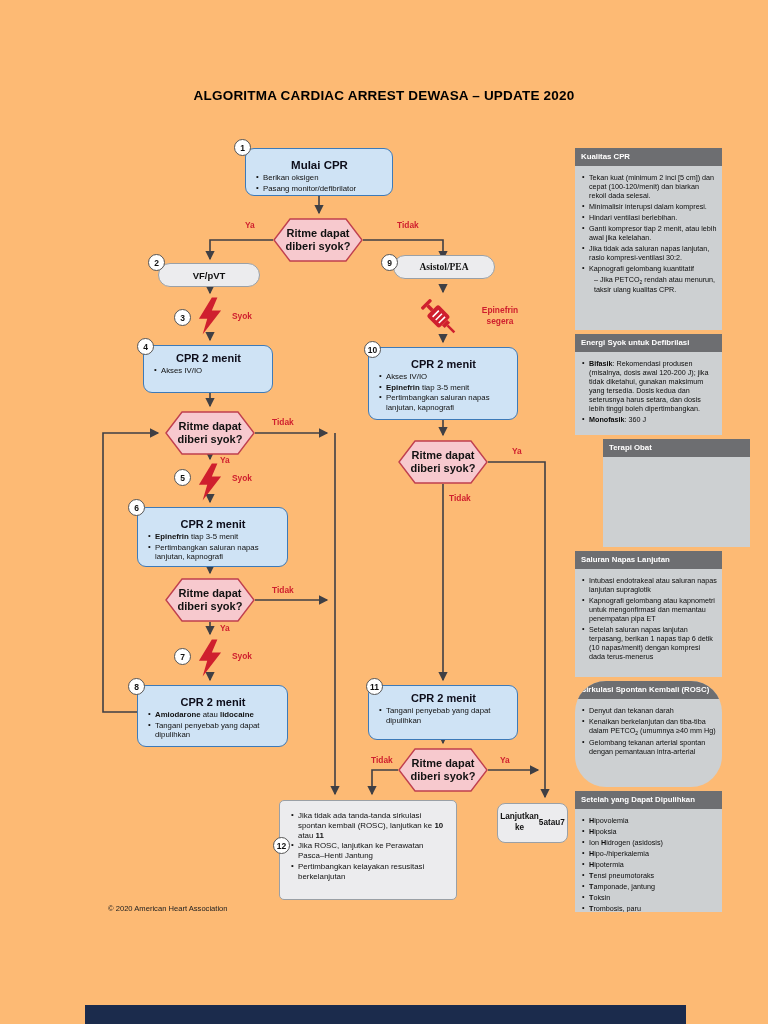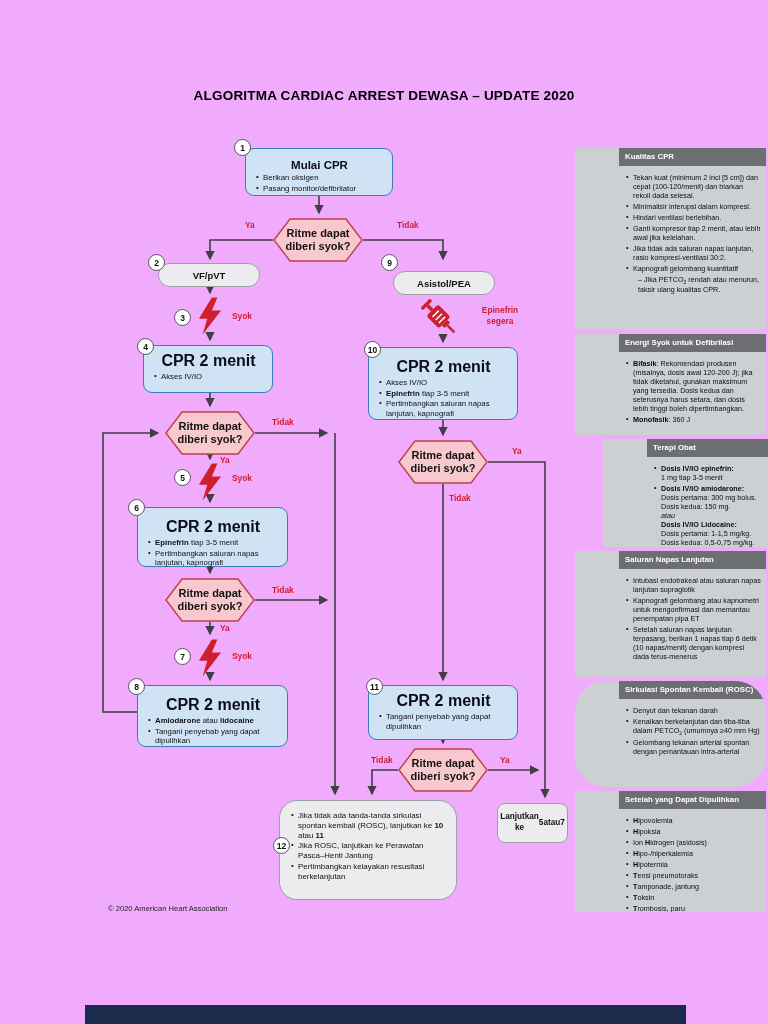--- a/index.html
+++ b/index.html
@@ -1,48 +1,48 @@
 <!DOCTYPE html>
 <html><head>
 <meta charset="utf-8">
 <style>
   html,body{margin:0;padding:0;background:#fff;}
-  .page{position:relative;width:768px;height:1024px;background:#f0abfc;overflow:hidden;
+  .page{position:relative;width:768px;height:1024px;background:#fdba74;overflow:hidden;
         font-family:"Liberation Sans",sans-serif;color:#111;}
   .abs{position:absolute;}
   .title{position:absolute;top:88px;left:0;width:768px;text-align:center;
          font-size:13.5px;font-weight:bold;letter-spacing:.2px;color:#000;}
   .connectors{position:absolute;left:0;top:0;z-index:1;}
   .footerbar{position:absolute;left:85px;top:1005px;width:601px;height:19px;background:#1b2b4c;z-index:0;}
 
   
   .bluebox{position:absolute;z-index:2;background:#cfe3f5;border:1.5px solid #3d7ab8;border-radius:9px;
            padding:10px 8px 3px 9px;box-sizing:border-box;}
-  .graybox{position:absolute;z-index:2;background:#ececee;border:1.3px solid #9aa0a6;border-radius:18px;
+  .graybox{position:absolute;z-index:2;background:#ececee;border:1.3px solid #9aa0a6;border-radius:5px;
            padding:10px 8px 4px 10px;box-sizing:border-box;}
   .stadium{position:absolute;z-index:2;background:#ececee;border:1.3px solid #9aa0a6;border-radius:13px;
            display:flex;align-items:center;justify-content:center;font-weight:bold;font-size:9.5px;box-sizing:border-box;}
   .gotobox{position:absolute;z-index:2;background:#ececee;border:1.3px solid #9aa0a6;border-radius:8px;
            display:flex;align-items:center;justify-content:center;text-align:center;
            font-weight:bold;font-size:8.2px;line-height:1.3;white-space:pre-line;box-sizing:border-box;}
-  .bt{font-weight:bold;font-size:16px;text-align:center;color:#0d0d1a;margin:0 0 2px 0;}
+  .bt{font-weight:bold;font-size:11px;text-align:center;color:#0d0d1a;margin:0 0 2px 0;}
   ul.bl{margin:0;padding:0;list-style:none;font-size:7.8px;line-height:1.24;}
   ul.bl li{position:relative;padding-left:8px;margin-bottom:1px;}
   ul.bl li::before{content:"•";position:absolute;left:1px;top:-1px;}
   .dec{position:absolute;z-index:2;width:90px;height:44px;}
   .dec svg{position:absolute;left:0;top:0;}
   .dec span{position:absolute;left:0;top:0;right:0;bottom:0;display:flex;align-items:center;justify-content:center;
             text-align:center;font-weight:bold;font-size:11px;line-height:1.15;padding:0 12px;color:#111;}
   .circle{position:absolute;z-index:3;width:17px;height:17px;border-radius:50%;background:#fff;border:1.4px solid #555;
           display:flex;align-items:center;justify-content:center;font-size:8.5px;font-weight:bold;box-sizing:border-box;}
   .rlabel{position:absolute;z-index:2;color:#cf1f2e;font-weight:bold;font-size:8.4px;white-space:pre-line;}
   .copyright{position:absolute;left:108px;top:904px;font-size:7.6px;color:#222;z-index:2;}
 
   
-  .sbsec{position:absolute;left:575px;width:147px;z-index:2;overflow:hidden;background:#cdd0d2;padding-left:44px;}
+  .sbsec{position:absolute;left:575px;width:147px;z-index:2;overflow:hidden;background:#cdd0d2;}
   .sbh{background:#6d6e71;color:#fff;font-weight:bold;font-size:7.8px;padding:5px 6px 4px 6px;line-height:1.1;}
   .sbsec ul{margin:0;padding:7px 4px 5px 7px;list-style:none;font-size:7.2px;line-height:1.25;color:#0c0c0c;}
   .sbsec ul li{position:relative;padding-left:7px;margin-bottom:2px;white-space:pre-line;}
   .sbsec ul li::before{content:"•";position:absolute;left:0;top:-1px;}
   .sbsec ul li.sub{padding-left:12px;}
   .sbsec ul li.sub::before{content:"";}
   sub{font-size:5px;}
 </style>
 </head>
 <body>
@@ -117,21 +117,21 @@
     <span>Ritme dapat diberi syok?</span>
   </div>
   <div class="dec" style="left:398px;top:748px;">
     <svg width="90" height="44">
         <polygon points="1,22 17,1 73,1 89,22 73,43 17,43" fill="#f7c9ce" stroke="#c03f4e" stroke-width="1.4"></polygon>
       </svg>
     <span>Ritme dapat diberi syok?</span>
   </div>
 
   <div class="stadium" style="left:158px;top:263px;width:102px;height:24px;">VF/pVT</div>
-  <div class="stadium" style="left:393px;top:271px;width:102px;height:24px;">Asistol/PEA</div>
+  <div class="stadium" style="left:393px;top:255px;width:102px;height:24px;font-family:Liberation Serif, serif;">Asistol/PEA</div>
 
   <div class="abs" style="left:198px;top:297px;z-index:2;">
     <svg width="24" height="38" viewBox="0 0 26 40">
         <path d="M15 0 L1 23 H10 L5 40 L25 14 H15 L21 0 Z" fill="#cf1f2e"></path>
       </svg>
   </div>
   <div class="abs" style="left:198px;top:463px;z-index:2;">
     <svg width="24" height="38" viewBox="0 0 26 40">
         <path d="M15 0 L1 23 H10 L5 40 L25 14 H15 L21 0 Z" fill="#cf1f2e"></path>
       </svg>
@@ -244,31 +244,20 @@
   </div>
   <div class="sbsec" style="top:334px;height:101px;">
     <div class="sbh">Energi Syok untuk Defibrilasi</div>
     <ul>
         <li><b>Bifasik</b>: Rekomendasi produsen (misalnya, dosis awal 120-200 J); jika tidak diketahui, gunakan maksimum yang tersedia. Dosis kedua dan seterusnya harus setara, dan dosis lebih tinggi boleh dipertimbangkan.</li>
         <li><b>Monofasik</b>: 360 J</li>
       </ul>
   </div>
   <div class="sbsec" style="top:439px;height:108px;margin-left:28px;">
     <div class="sbh">Terapi Obat</div>
-    <ul>
-        <li><b>Dosis IV/IO epinefrin:</b>
-1 mg tiap 3-5 menit</li>
-        <li><b>Dosis IV/IO amiodarone:</b>
-Dosis pertama: 300 mg bolus.
-Dosis kedua: 150 mg.
-<i>atau</i>
-<b>Dosis IV/IO Lidocaine:</b>
-Dosis pertama: 1-1,5 mg/kg.
-Dosis kedua: 0,5-0,75 mg/kg.</li>
-      </ul>
   </div>
   <div class="sbsec" style="top:551px;height:126px;">
     <div class="sbh">Saluran Napas Lanjutan</div>
     <ul>
         <li>Intubasi endotrakeal atau saluran napas lanjutan supraglotik</li>
         <li>Kapnografi gelombang atau kapnometri untuk mengonfirmasi dan memantau penempatan pipa ET</li>
         <li>Setelah saluran napas lanjutan terpasang, berikan 1 napas tiap 6 detik (10 napas/menit) dengan kompresi dada terus-menerus</li>
       </ul>
   </div>
   <div class="sbsec" style="top:681px;height:106px;border-radius:31px;">

